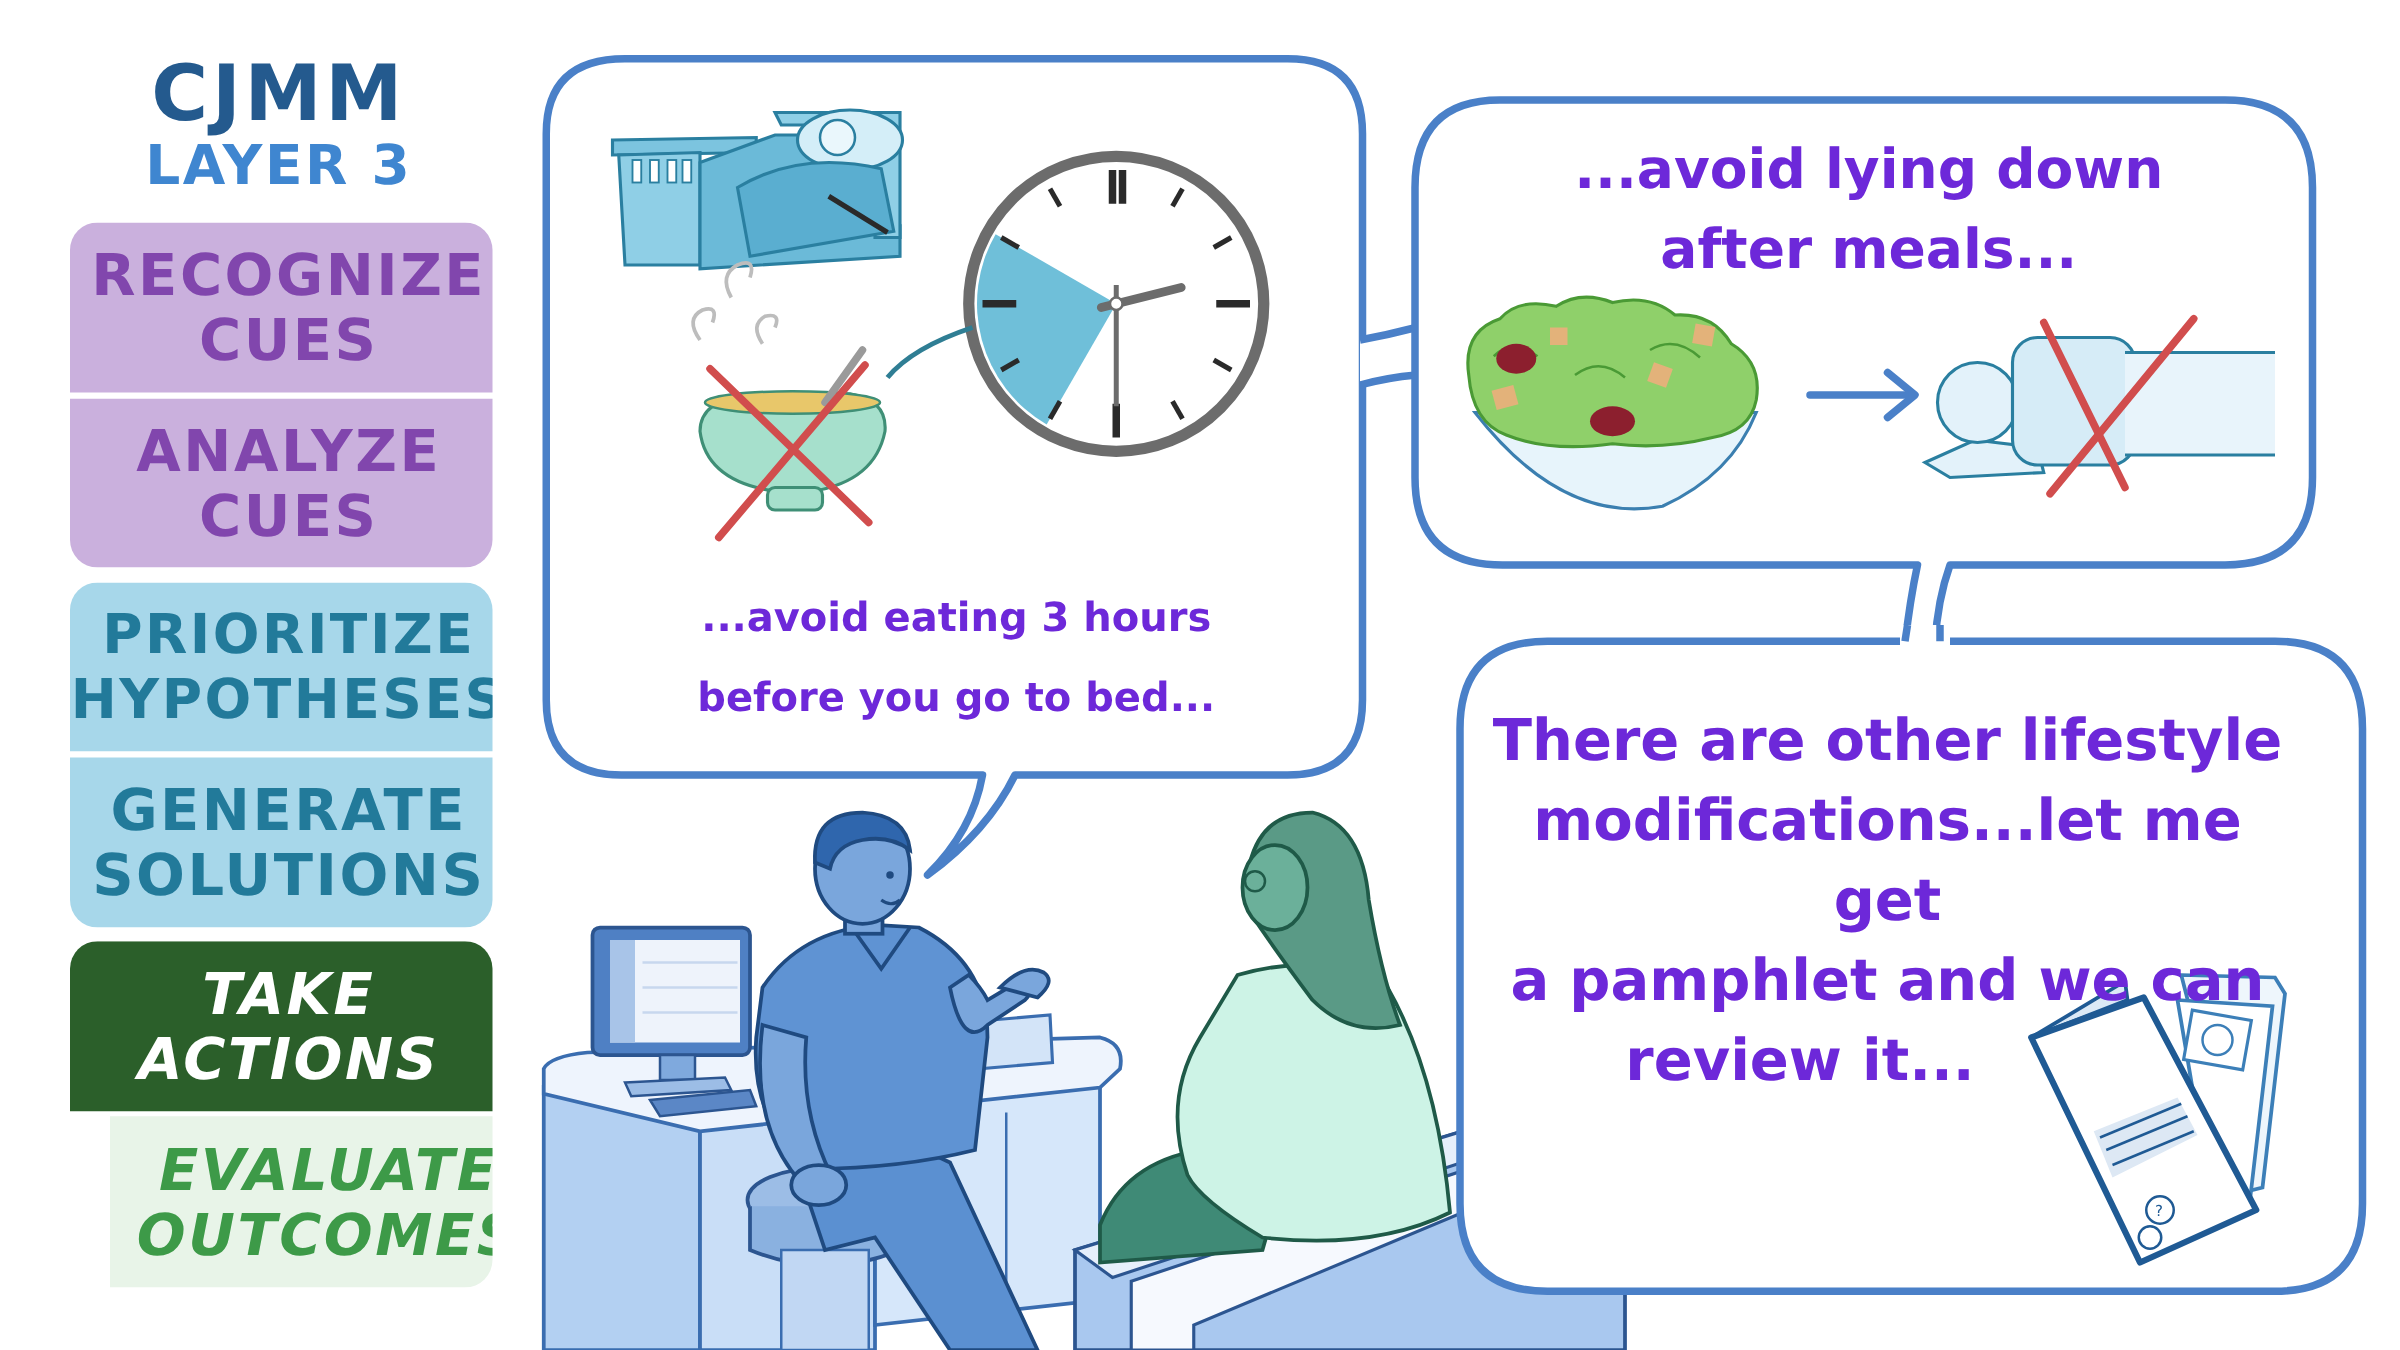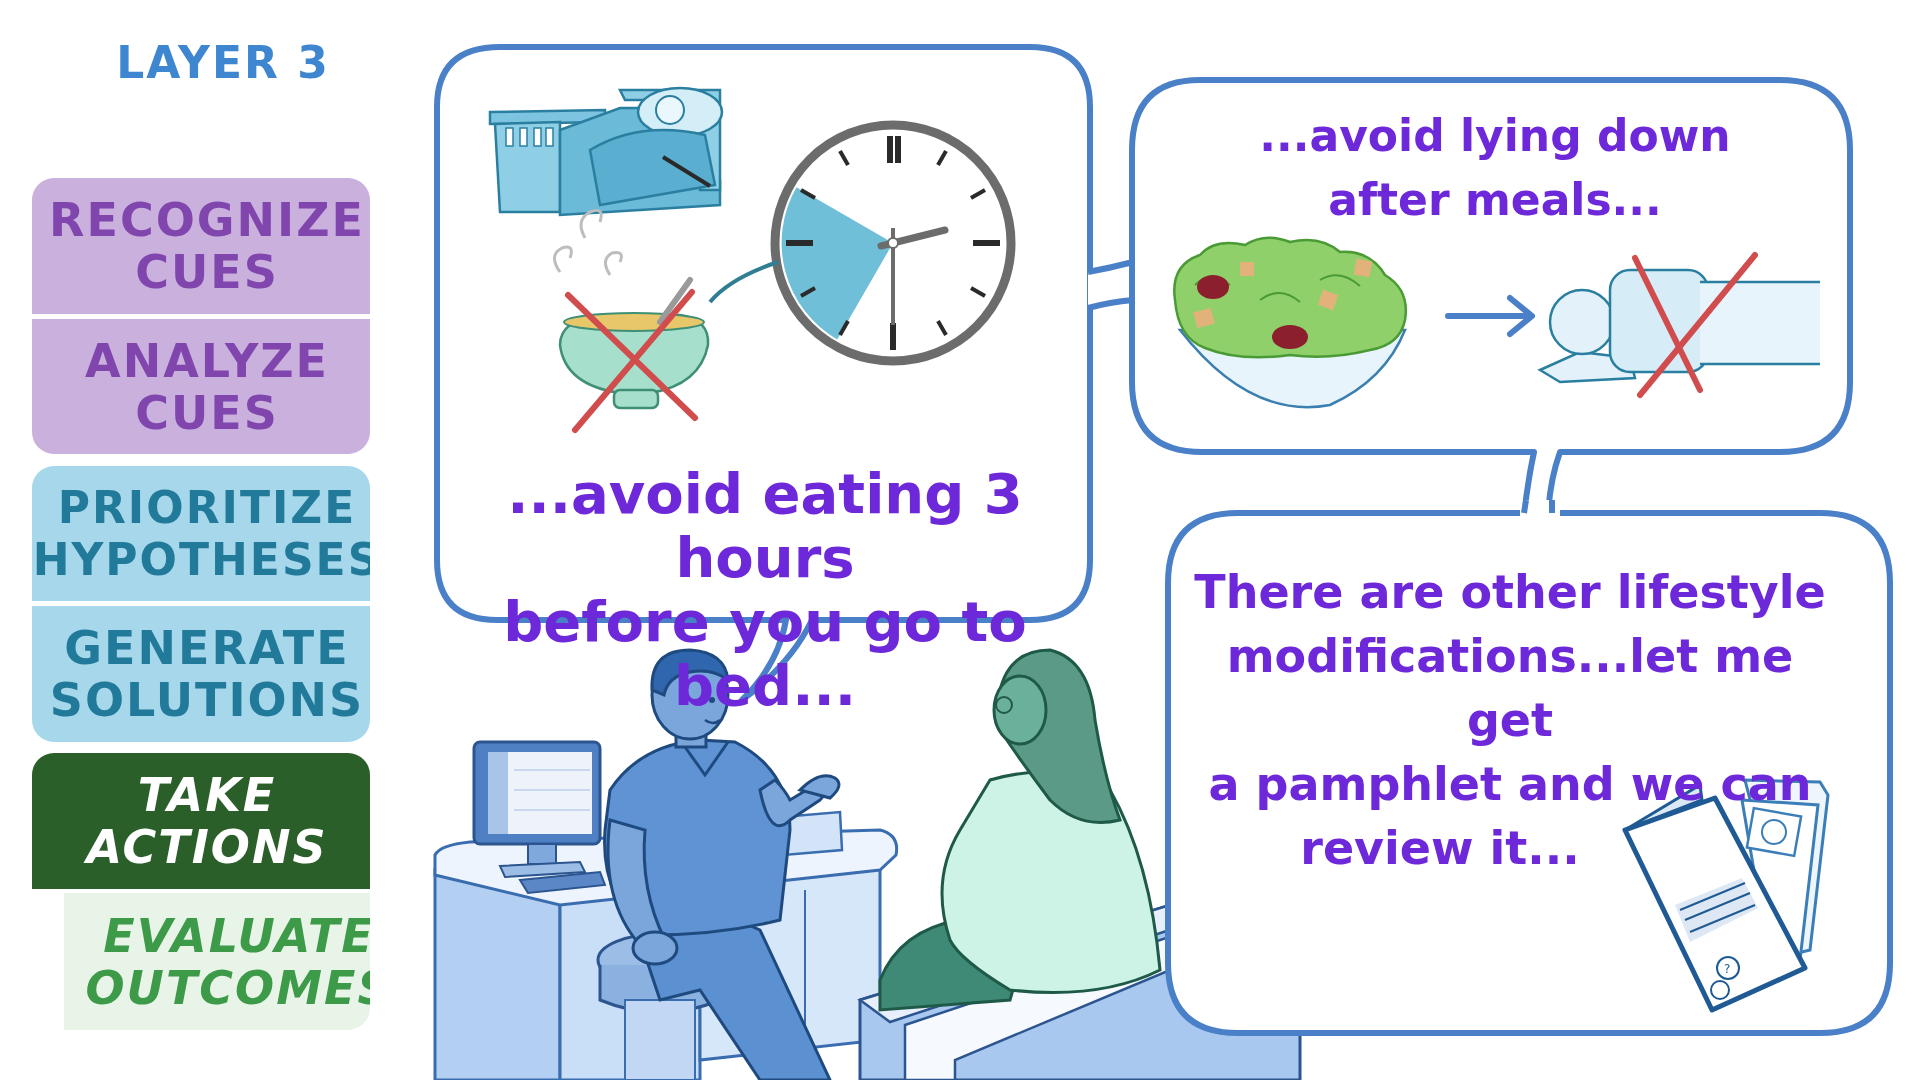--- a/index.html
+++ b/index.html
@@ -4,46 +4,47 @@
 <style>
   * { box-sizing: border-box; margin: 0; padding: 0; }
   html, body { width: 1920px; height: 1080px; overflow: hidden; background: #ffffff; }
   body { position: relative; font-family: "DejaVu Sans", "Liberation Sans", sans-serif; }
 
   
   .title-block { position: absolute; left: 48px; top: 40px; width: 350px; text-align: center; }
   .title-main { font-size: 62px; font-weight: bold; color: #245a8e; letter-spacing: 3px; line-height: 70px; }
   .title-sub  { font-size: 44px; font-weight: bold; color: #3f86d0; letter-spacing: 2px; line-height: 46px; }
 
-  .group { position: absolute; left: 32px; width: 338px; border-radius: 22px; overflow: hidden; }
+  .group { position: absolute; left: 56px; width: 338px; border-radius: 22px; overflow: hidden; }
   .step { position: absolute; left: 0; width: 350px; display: flex; align-items: center; justify-content: center;
           text-align: center; font-weight: bold; font-size: 46px; line-height: 52px; letter-spacing: 2px; }
   .step span { display: block; }
 
   .g-purple { top: 178px; height: 276px; background: #ffffff; }
   .g-purple .step { background: #cab0dd; color: #8146ad; }
   .g-blue { top: 466px; height: 276px; background: #ffffff; padding-left: 26px; }
   .g-blue .step { background: #a7d7ea; color: #227a9a; }
   .g-green { top: 753px; height: 277px; background: #ffffff; font-style: italic; }
   .step.active { background: #2b5f2a !important; color: #ffffff !important; }
   .step.light-green { background: #e8f4e8; color: #3d9a48; }
 
   
   svg.scene { position: absolute; left: 0; top: 0; }
   .bubble-text { position: absolute; text-align: center; color: #6d28d9; font-weight: bold;
                  font-family: "DejaVu Sans", "Liberation Sans", sans-serif; }
-  .bt1 { left: 470px; top: 462px; width: 590px; font-size: 56px; line-height: 64px; }
+  .bt1 { left: 470px; top: 462px; width: 590px; font-size: 32px; line-height: 64px; }
   .bt2 { left: 1180px; top: 104px; width: 630px; font-size: 44px; line-height: 64px; }
   .bt3 { left: 1190px; top: 560px; width: 640px; font-size: 46px; line-height: 64px; }
   .bt1 span, .bt2 span, .bt3 span { display: block; }
 </style>
 </head>
 <body>
 
 <div class="title-block">
+  <div class="title-main">CJMM</div>
   <div class="title-sub">LAYER 3</div>
 </div>
 
 <div class="group g-purple">
   <div class="step" style="top:0;height:136px;">
     <div>
       <span>RECOGNIZE</span>
       <span>CUES</span>
     </div>
   </div>

